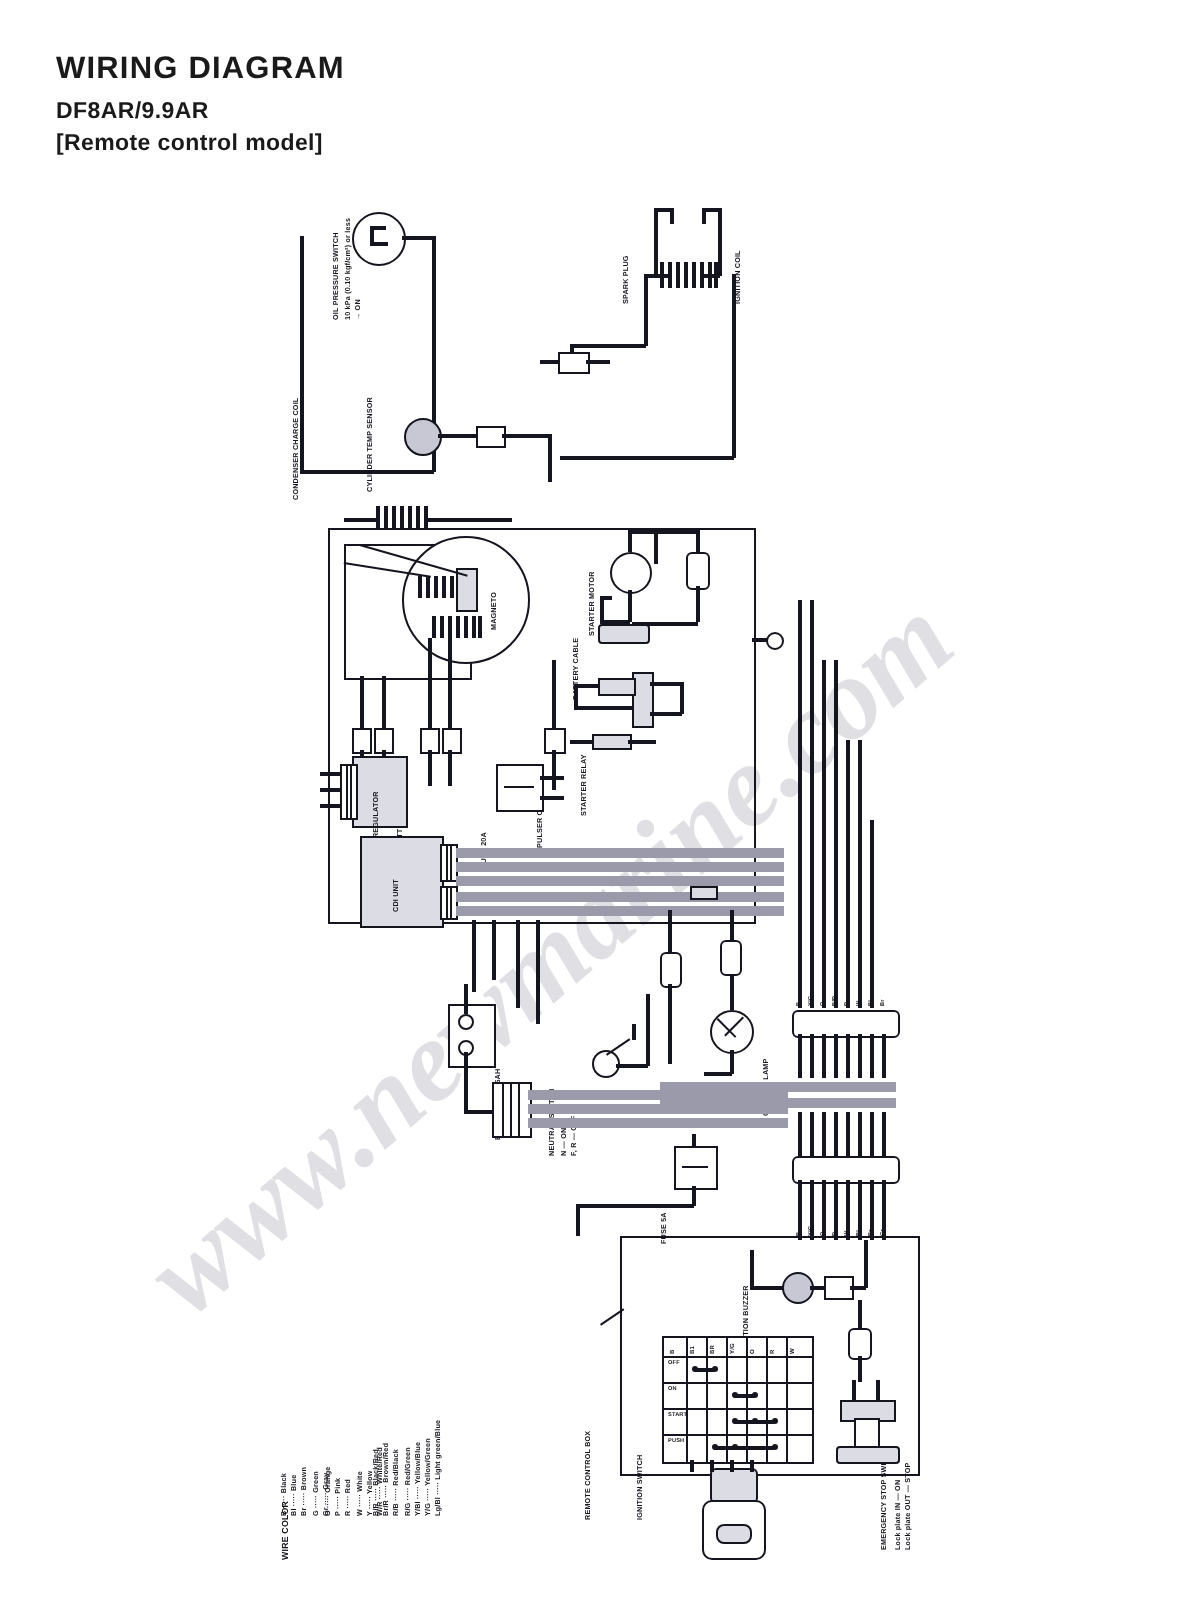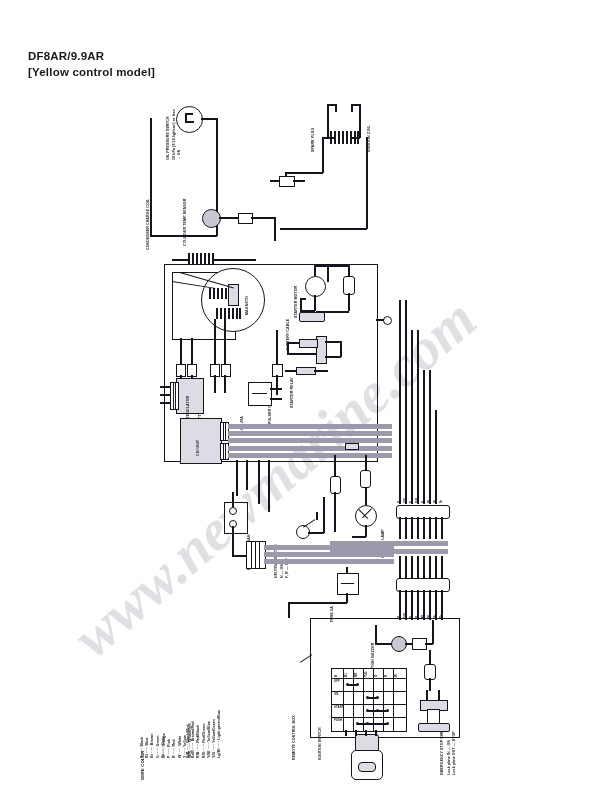--- a/index.html
+++ b/index.html
@@ -59,22 +59,23 @@
   .mtx .r{position:absolute;left:0;right:0;height:1px;background:#15151f;}
   .mtx .c{position:absolute;top:0;bottom:0;width:1px;background:#15151f;}
   .mtx .d{position:absolute;width:3px;height:3px;border-radius:50%;background:#15151f;}
   .mtx .lk{position:absolute;height:1.6px;background:#15151f;}
 </style>
 </head>
 <body>
 
 <div id="page">
 
+  <div class="hdr-title">WIRING DIAGRAM</div>
   <div class="hdr-model">DF8AR/9.9AR</div>
-  <div class="hdr-sub">[Yellow control model]</div>
+  <div class="hdr-sub">[Remote control model]</div>
 
   <div id="wm">
     <span>www.newmarine.com</span>
   </div>
 
   <div class="circ" style="left:176px;top:106px;width:25px;height:25px;"></div>
   <div class="wire h" style="left:185px;top:113px;width:8px;"></div>
   <div class="wire v" style="left:185px;top:113px;height:8px;"></div>
   <div class="wire h" style="left:185px;top:121px;width:9px;"></div>
   <div class="lbl" style="left:166px;top:160px;"><span>OIL PRESSURE SWITCH</span></div>

